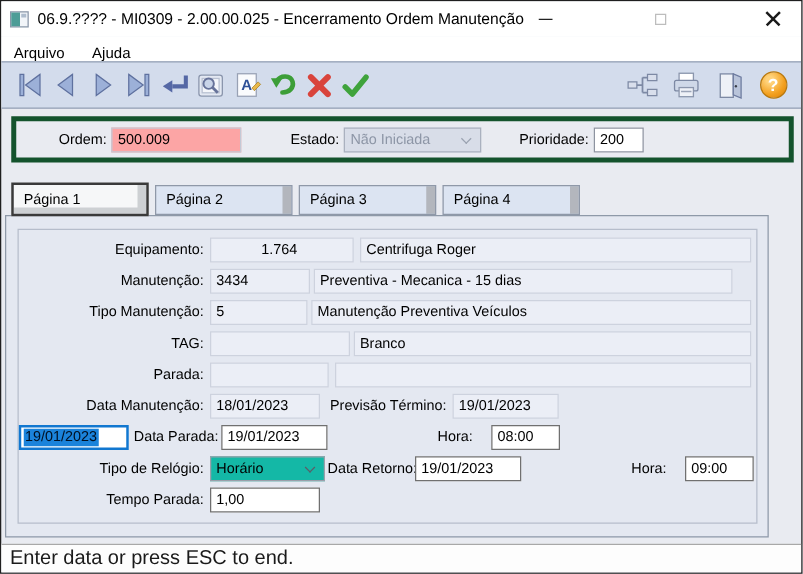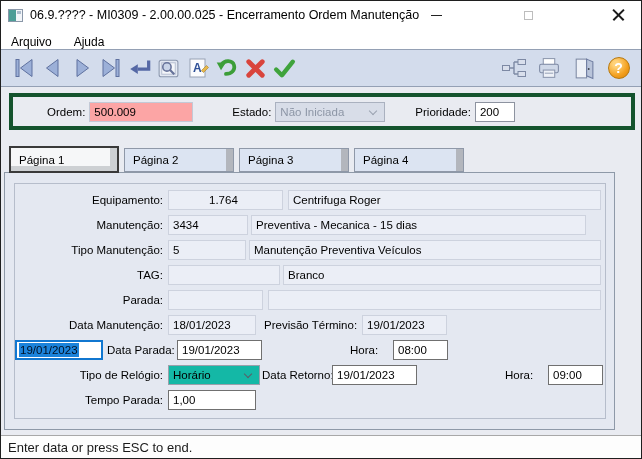--- a/index.html
+++ b/index.html
@@ -66,21 +66,21 @@
   .frow { height:25px; display:flex; align-items:center; font-size:11.5px; }
   .lbl { width:153px; text-align:right; padding-right:5px; color:#000; white-space:nowrap; }
   .lbl2 { text-align:left; padding-right:0; color:#000; white-space:nowrap; }
   .fld-dis { background:#ebeef6; border:1px solid #cdd2de; color:#000; }
   .fld-edit { background:#fff; border:1px solid #707070; color:#000; }
   .fld-focus { background:#fff; border:2px solid #1177d0; color:#000; padding-left:2px; }
   .sel { background:#1b83db; color:#001022; padding:1px 1px; }
   
   .statusbar { position:absolute; left:0; right:0; bottom:0; height:23px; background:#fdfdfd;
     border-top:1px solid #a8a8a8; display:flex; align-items:center; padding-left:7px;
-    font-size:13px; color:#1a1a1a; }
+    font-size:16px; color:#1a1a1a; }
   svg { display:block; }
 </style>
 </head>
 <body>
 
 <div class="window">
 
   <div class="titlebar">
     <span class="app-icon"></span>
     <span class="title-text">06.9.???? - MI0309 - 2.00.00.025 - Encerramento Ordem Manutenção</span>

